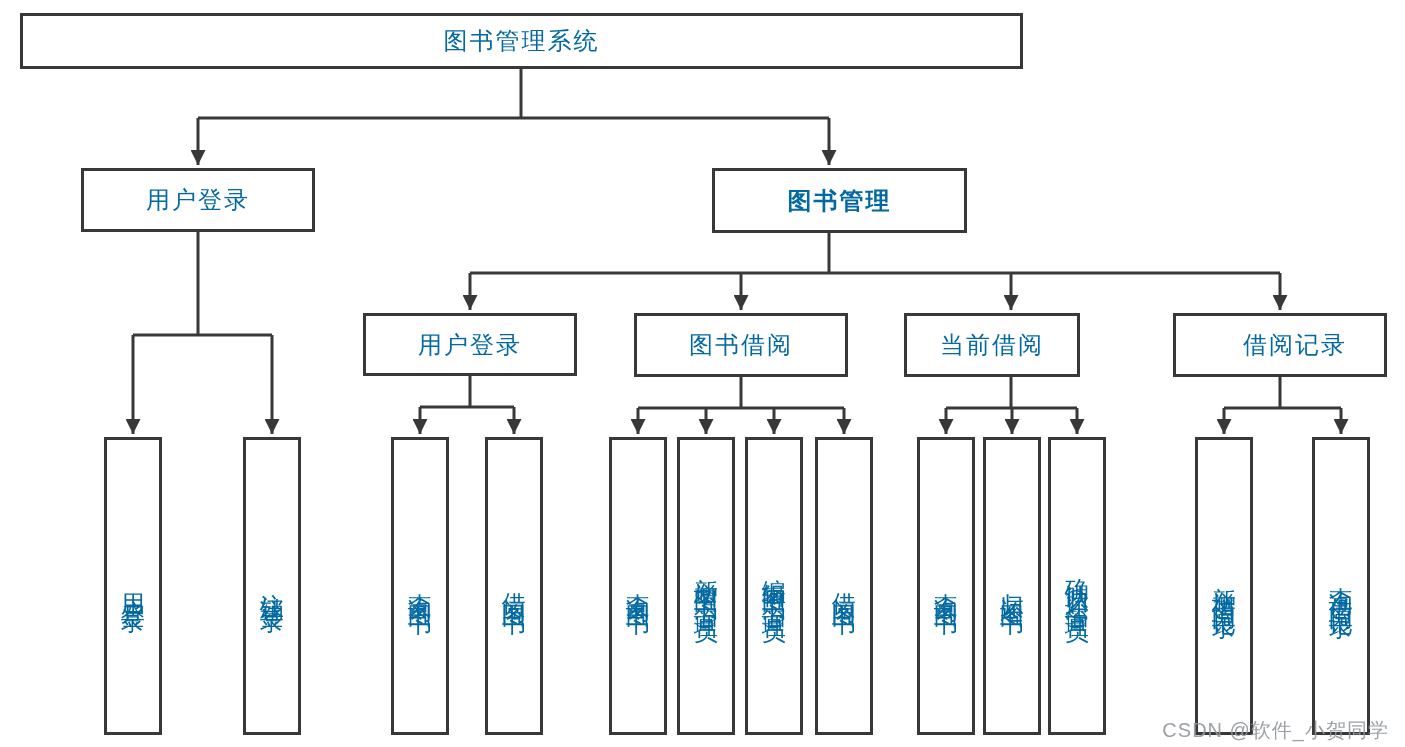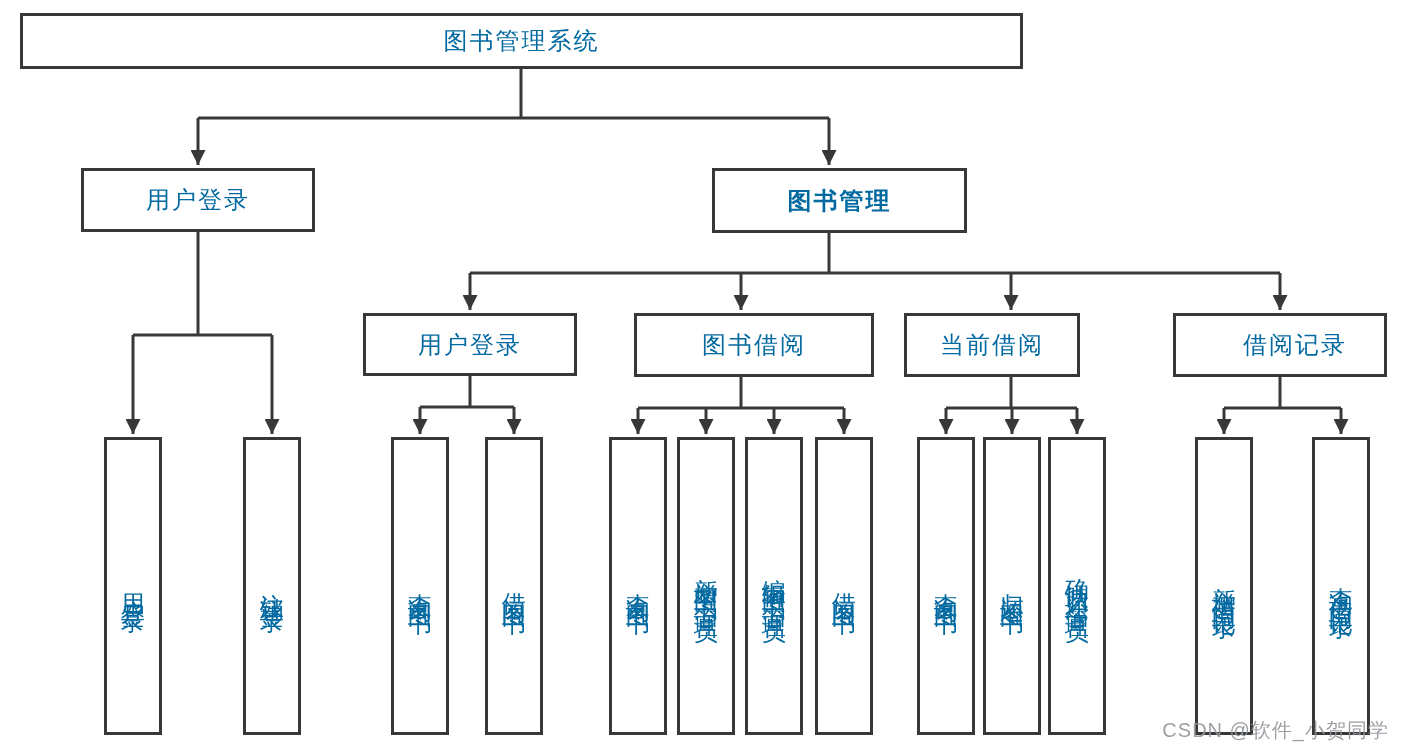--- a/index.html
+++ b/index.html
@@ -29,21 +29,21 @@
     line-height:1.15;
     white-space:nowrap;
   }
   
   .b-root{left:20px;top:13px;width:1003px;height:56px;}
   
   .b-login{left:81px;top:168px;width:234px;height:64px;}
   .b-mgmt{left:712px;top:168px;width:255px;height:65px;font-weight:bold;}
   
   .b-new{left:363px;top:313px;width:214px;height:63px;}
-  .b-borrow{left:634px;top:313px;width:240px;height:64px;}
+  .b-borrow{left:634px;top:313px;width:214px;height:64px;}
   .b-current{left:904px;top:313px;width:176px;height:64px;}
   .b-records{left:1173px;top:313px;width:214px;height:64px;padding-left:30px;}
   
   .leaf{top:437px;width:58px;height:298px;}
   .b-u1{left:104px;} .b-u2{left:243px;}
   .b-n1{left:391px;} .b-n2{left:485px;}
   .b-b1{left:609px;} .b-b2{left:677px;} .b-b3{left:745px;} .b-b4{left:815px;}
   .b-c1{left:917px;} .b-c2{left:983px;} .b-c3{left:1048px;}
   .b-r1{left:1195px;} .b-r2{left:1312px;}
   .watermark{

